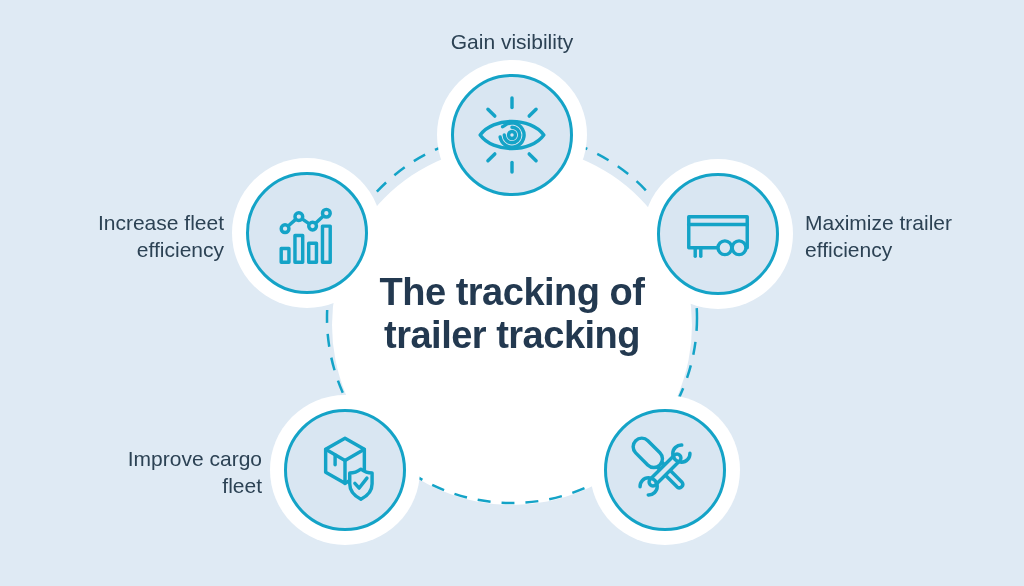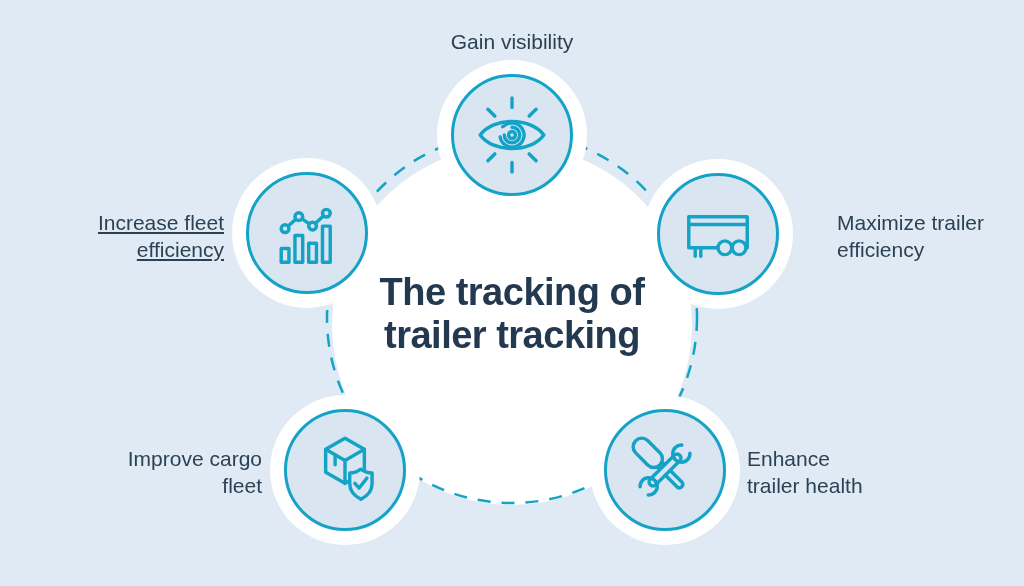--- a/index.html
+++ b/index.html
@@ -45,22 +45,22 @@
   }
   .icon .fillmask { fill: #d9e6f2; }
   .label {
     position: absolute;
     color: #2c4254;
     font-size: 21px;
     line-height: 27px;
   }
   .label span { display: block; }
   .label-top { left: 512px; top: 28px; transform: translateX(-50%); text-align: center; white-space: nowrap; }
-  .label-ul { right: 800px; top: 209px; text-align: right; white-space: nowrap; text-decoration: underline; }
-  .label-ur { left: 805px; top: 209px; text-align: left; white-space: nowrap; margin-left: 32px; }
+  .label-ul { right: 800px; top: 209px; text-align: right; white-space: nowrap; }
+  .label-ur { left: 805px; top: 209px; text-align: left; white-space: nowrap; }
   .label-ll { right: 762px; top: 445px; text-align: right; white-space: nowrap; margin-left: 33px; }
   .label-lr { left: 747px; top: 445px; text-align: left; white-space: nowrap; }
   .title {
     position: absolute;
     left: 512px; top: 271px;
     transform: translateX(-50%);
     text-align: center;
     color: #233950;
     font-size: 38px;
     font-weight: 700;
@@ -156,23 +156,19 @@
     <span>efficiency</span>
   </div>
   <div class="label label-ur">
     <span>Maximize trailer</span>
     <span>efficiency</span>
   </div>
   <div class="label label-ll">
     <span>Improve cargo</span>
     <span>fleet</span>
   </div>
-  <div class="label label-lr">
-    <span>Enhance</span>
-    <span>trailer health</span>
-  </div>
 
   <div class="title">
     <div>The tracking of</div>
     <div>trailer tracking</div>
   </div>
 
 </div>
 
 </body></html>

